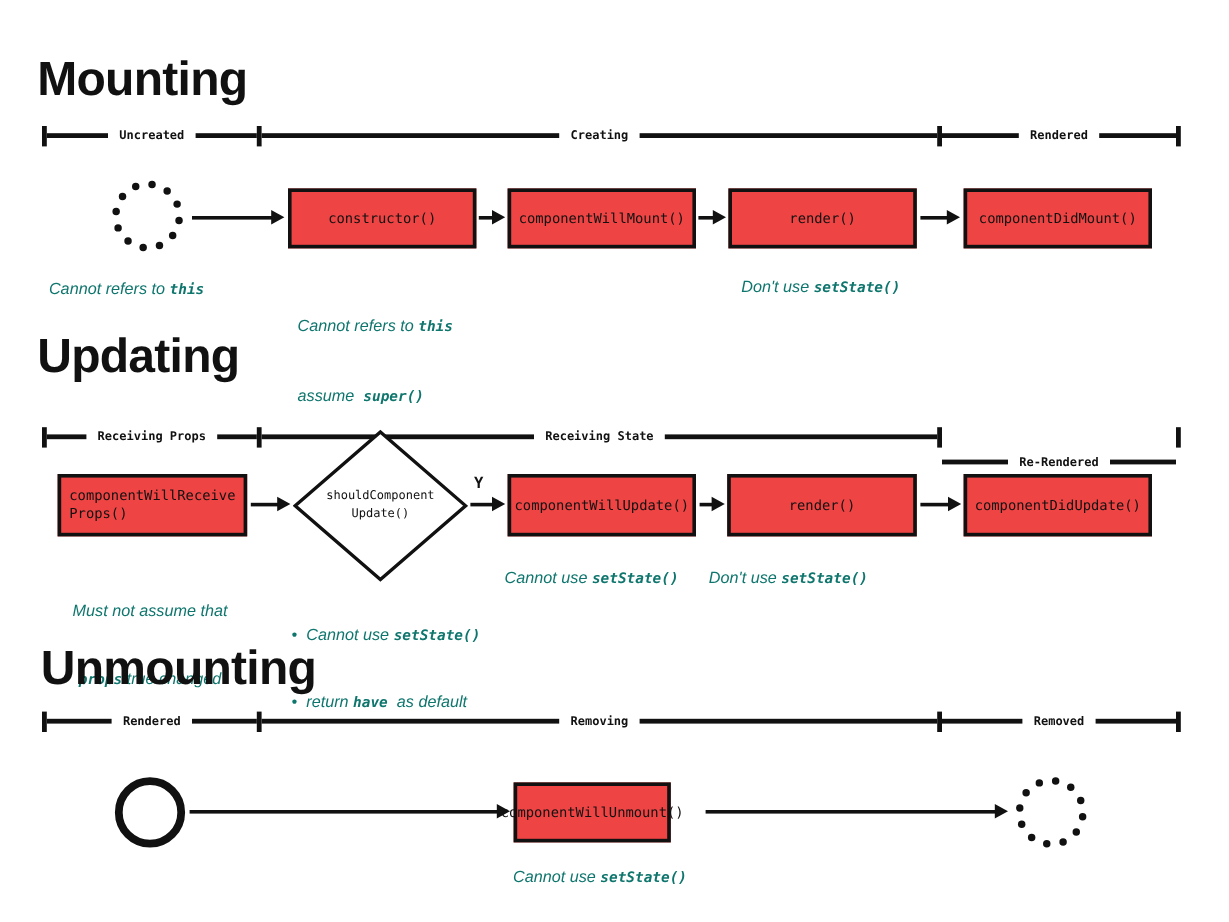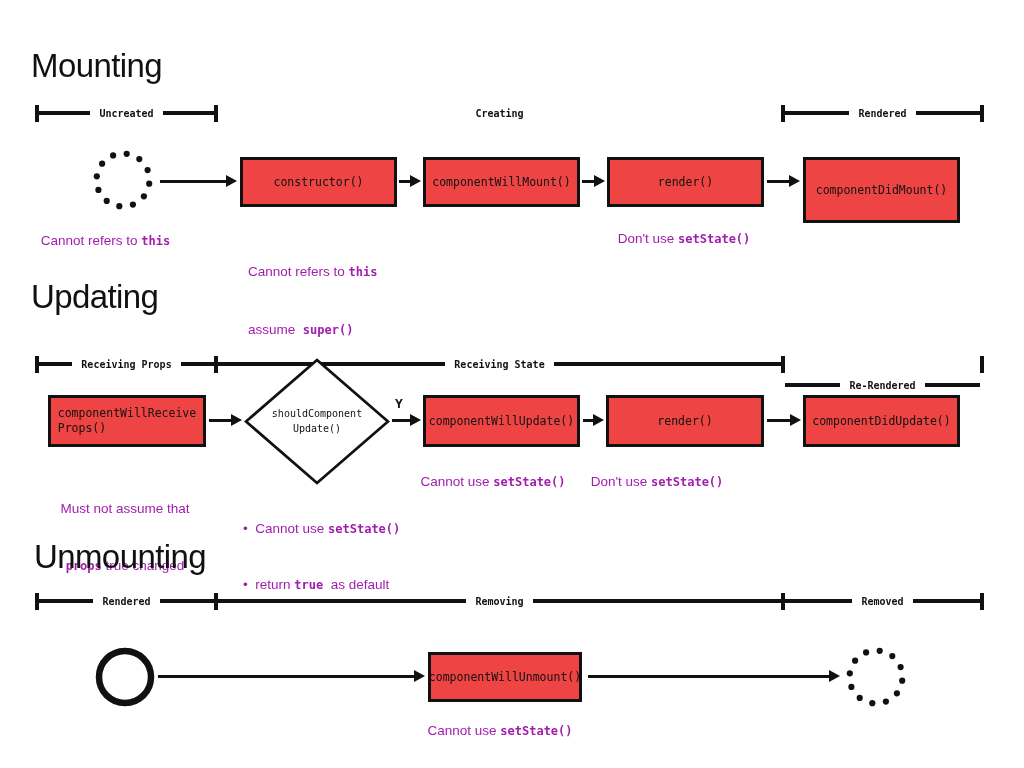--- a/index.html
+++ b/index.html
@@ -1,39 +1,39 @@
 <!DOCTYPE html>
 <html><head>
 <meta charset="utf-8">
 <style>
   html,body{margin:0;padding:0;background:#fff;}
   #canvas{position:relative;width:1024px;height:768px;background:#fff;color:#111;
           font-family:"Liberation Sans",sans-serif;overflow:hidden;}
   .abs{position:absolute;}
-  .title{position:absolute;margin:0;font-size:33px;line-height:34px;font-weight:normal;
+  .title{position:absolute;margin:0;font-size:40px;line-height:34px;font-weight:bold;
          letter-spacing:-0.6px;color:#111;}
   
   .timeline{position:absolute;display:flex;align-items:center;height:18px;}
   .tick{width:4px;height:17px;background:#111;flex:none;}
   .tseg{display:flex;align-items:center;flex:none;}
   .tline{flex:1;height:3.5px;background:#111;}
   .tlabel{flex:none;margin:0 9px;font-family:"DejaVu Sans Mono",monospace;font-weight:bold;
           font-size:10px;white-space:nowrap;color:#111;}
   
   .fbox{position:absolute;border:3px solid #111;background:#ef4444;box-sizing:border-box;
         display:flex;align-items:center;justify-content:center;text-align:left;
         font-family:"DejaVu Sans Mono",monospace;font-size:11.5px;line-height:15px;
         white-space:pre-line;color:#111;}
   
   .arrow{position:absolute;height:13px;}
   .arrow::before{content:"";position:absolute;left:0;right:8px;top:5px;height:3px;background:#111;}
   .arrow::after{content:"";position:absolute;right:0;top:0;width:0;height:0;
         border-left:11px solid #111;border-top:6.5px solid transparent;border-bottom:6.5px solid transparent;}
   
-  .note{position:absolute;font-size:13.5px;line-height:19px;color:#a21caf;white-space:pre-wrap;}
+  .note{position:absolute;font-size:13.5px;line-height:19px;color:#0f766e;white-space:pre-wrap;font-style:italic;}
   .note .code{font-family:"DejaVu Sans Mono",monospace;font-weight:bold;font-size:12px;}
   .center{text-align:center;}
   .dtext{position:absolute;font-family:"DejaVu Sans Mono",monospace;font-size:10px;
          line-height:15px;text-align:center;white-space:pre-line;color:#111;}
   .ylabel{position:absolute;font-family:"DejaVu Sans Mono",monospace;font-weight:bold;
           font-size:13px;color:#111;}
   svg{display:block;}
 </style>
 </head>
 <body>
@@ -43,21 +43,21 @@
   <h1 class="title" style="left:31px;top:49px;">Mounting</h1>
 
   <div class="timeline" style="left:35px;top:104px;">
     <div class="tick"></div>
     <div class="tseg" style="width:175px;">
       <div class="tline"></div>
       <span class="tlabel">Uncreated</span>
       <div class="tline"></div>
     </div>
     <div class="tick"></div>
-    <div class="tseg" style="width:563px;flex-direction:column;">
+    <div class="tseg" style="width:563px;">
       <div class="tline"></div>
       <span class="tlabel">Creating</span>
       <div class="tline"></div>
     </div>
     <div class="tick"></div>
     <div class="tseg" style="width:195px;">
       <div class="tline"></div>
       <span class="tlabel">Rendered</span>
       <div class="tline"></div>
     </div>
@@ -80,21 +80,21 @@
     </svg>
 
   <div class="arrow" style="left:160px;top:175px;width:77px;"></div>
 
   <div class="fbox" style="left:240px;top:157px;width:157px;height:50px;">constructor()</div>
   <div class="arrow" style="left:399px;top:175px;width:22px;"></div>
   <div class="fbox" style="left:423px;top:157px;width:157px;height:50px;">componentWillMount()</div>
   <div class="arrow" style="left:582px;top:175px;width:23px;"></div>
   <div class="fbox" style="left:607px;top:157px;width:157px;height:50px;">render()</div>
   <div class="arrow" style="left:767px;top:175px;width:33px;"></div>
-  <div class="fbox" style="left:803px;top:157px;width:157px;height:66px;">componentDidMount()</div>
+  <div class="fbox" style="left:803px;top:157px;width:157px;height:50px;">componentDidMount()</div>
 
   <div class="note center" style="left:23px;top:231px;width:165px;"><span>Cannot refers to </span><span class="code">this</span></div>
   <div class="note" style="left:248px;top:224px;width:220px;">
     <div><span>Cannot refers to </span><span class="code">this</span></div>
     <div><span>assume  </span><span class="code">super()</span></div>
   </div>
   <div class="note center" style="left:598px;top:229px;width:172px;"><span>Don't use </span><span class="code">setState()</span></div>
 
   <h1 class="title" style="left:31px;top:280px;">Updating</h1>
 
@@ -138,21 +138,21 @@
   <div class="fbox" style="left:606px;top:395px;width:158px;height:52px;">render()</div>
   <div class="arrow" style="left:767px;top:414px;width:34px;"></div>
   <div class="fbox" style="left:803px;top:395px;width:157px;height:52px;">componentDidUpdate()</div>
 
   <div class="note center" style="left:40px;top:461px;width:170px;">
     <div><span>Must not assume that</span></div>
     <div><span class="code">props</span><span> true changed</span></div>
   </div>
   <div class="note" style="left:243px;top:483px;width:230px;line-height:18.5px;">
     <div><span>•  Cannot use </span><span class="code">setState()</span></div>
-    <div><span>•  return </span><span class="code">true</span><span>  as default</span></div>
+    <div><span>•  return </span><span class="code">have</span><span>  as default</span></div>
   </div>
   <div class="note center" style="left:408px;top:472px;width:170px;"><span>Cannot use </span><span class="code">setState()</span></div>
   <div class="note center" style="left:572px;top:472px;width:170px;"><span>Don't use </span><span class="code">setState()</span></div>
 
   <h1 class="title" style="left:34px;top:540px;">Unmounting</h1>
 
   <div class="timeline" style="left:35px;top:592px;">
     <div class="tick"></div>
     <div class="tseg" style="width:175px;">
       <div class="tline"></div>
@@ -172,21 +172,21 @@
       <div class="tline"></div>
     </div>
     <div class="tick"></div>
   </div>
 
   <svg class="abs" style="left:93px;top:645px;" width="64" height="64" viewBox="0 0 64 64">
     <circle cx="32" cy="32" r="26" fill="#ffffff" stroke="#111111" stroke-width="6.5"></circle>
   </svg>
 
   <div class="arrow" style="left:158px;top:670px;width:267px;"></div>
-  <div class="fbox" style="left:428px;top:652px;width:154px;height:50px;">componentWillUnmount()</div>
+  <div class="fbox" style="left:428px;top:652px;width:131px;height:50px;">componentWillUnmount()</div>
   <div class="arrow" style="left:588px;top:670px;width:252px;"></div>
 
   <svg class="abs" style="left:844px;top:645px;" width="64" height="64" viewBox="0 0 64 64">
       <circle cx="58.2" cy="35.7" r="3.1" fill="#111111"></circle>
       <circle cx="52.9" cy="48.3" r="3.1" fill="#111111"></circle>
       <circle cx="41.9" cy="56.6" r="3.1" fill="#111111"></circle>
       <circle cx="28.3" cy="58.2" r="3.1" fill="#111111"></circle>
       <circle cx="15.7" cy="52.9" r="3.1" fill="#111111"></circle>
       <circle cx="7.4" cy="41.9" r="3.1" fill="#111111"></circle>
       <circle cx="5.8" cy="28.3" r="3.1" fill="#111111"></circle>

